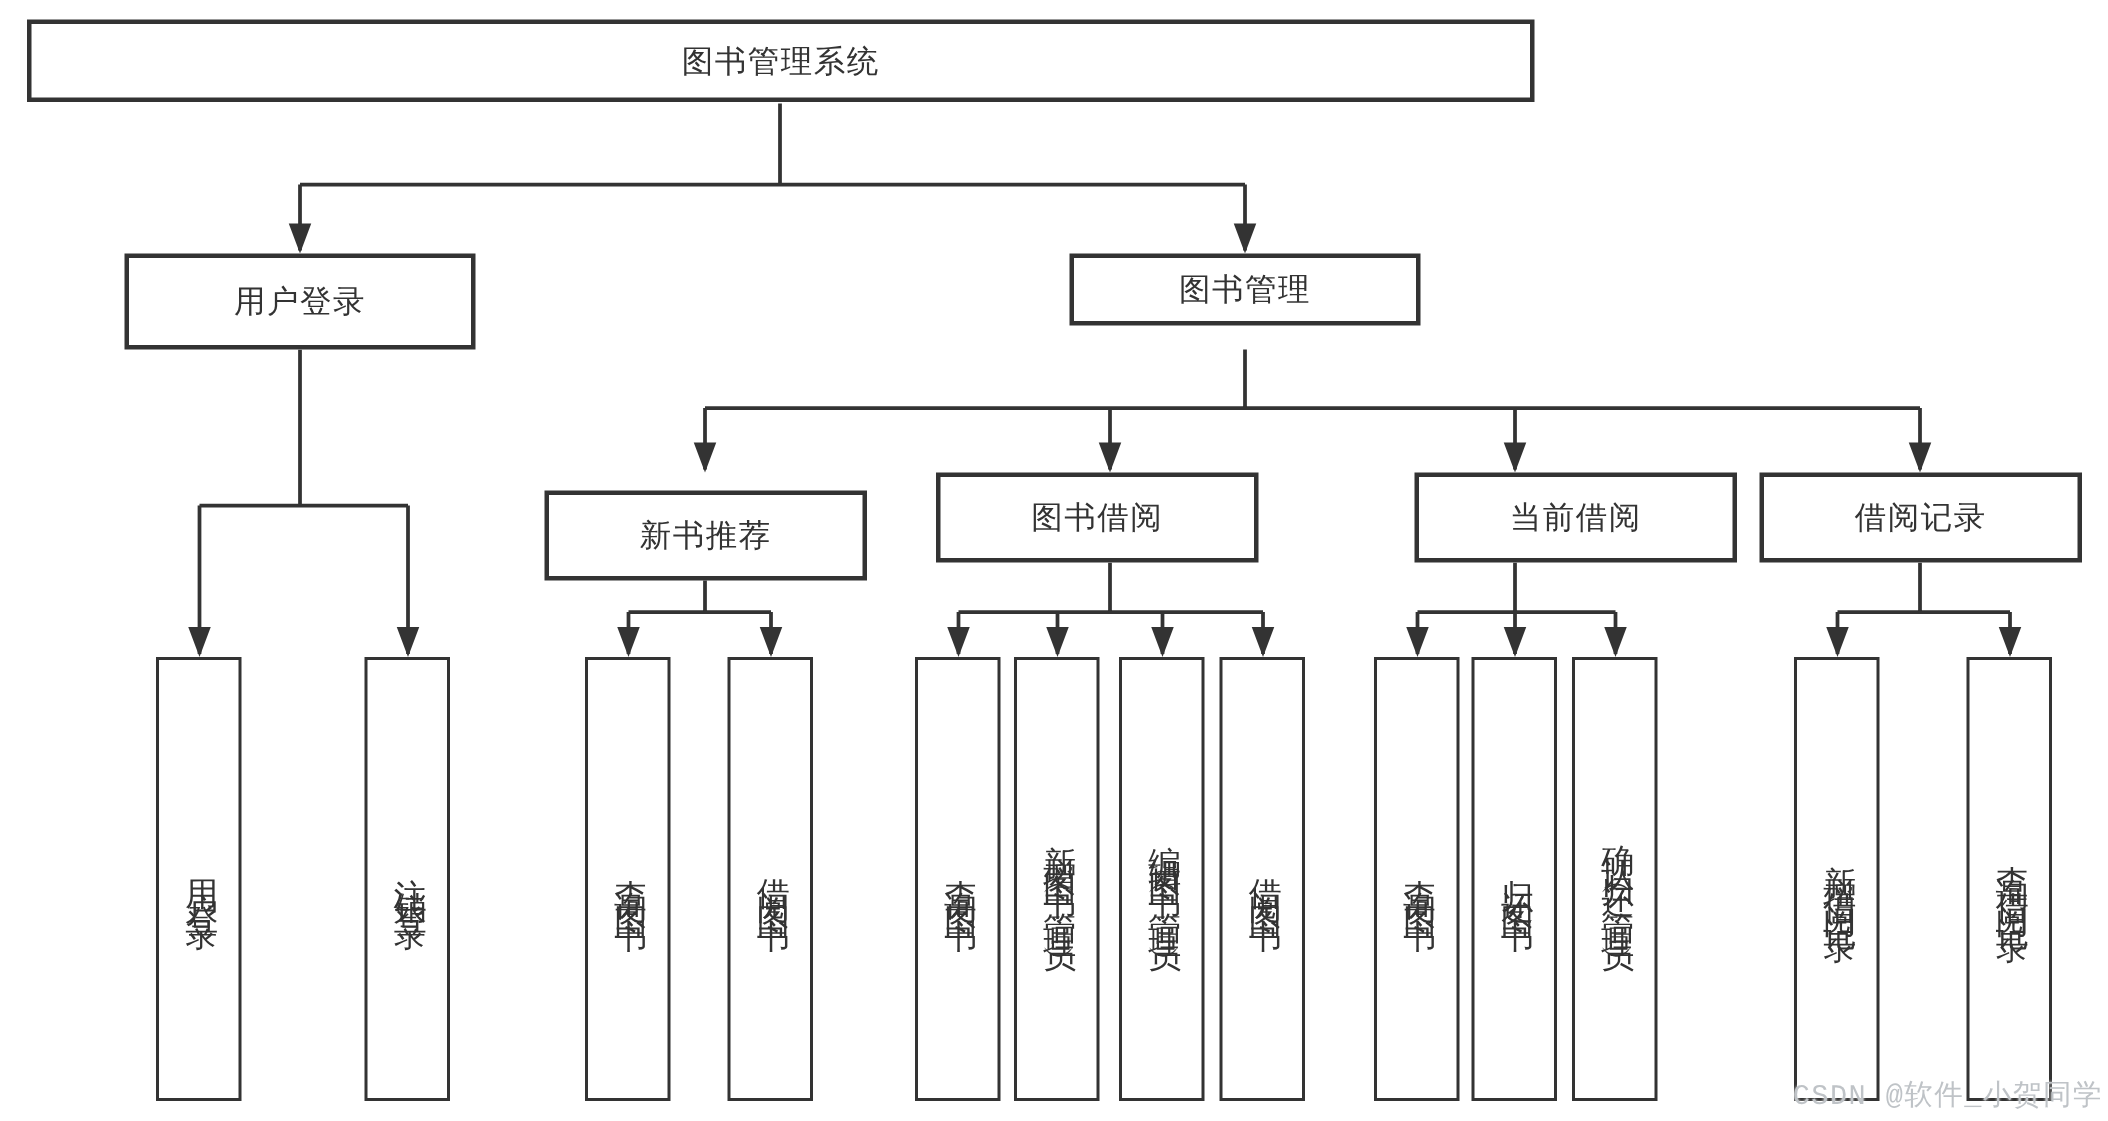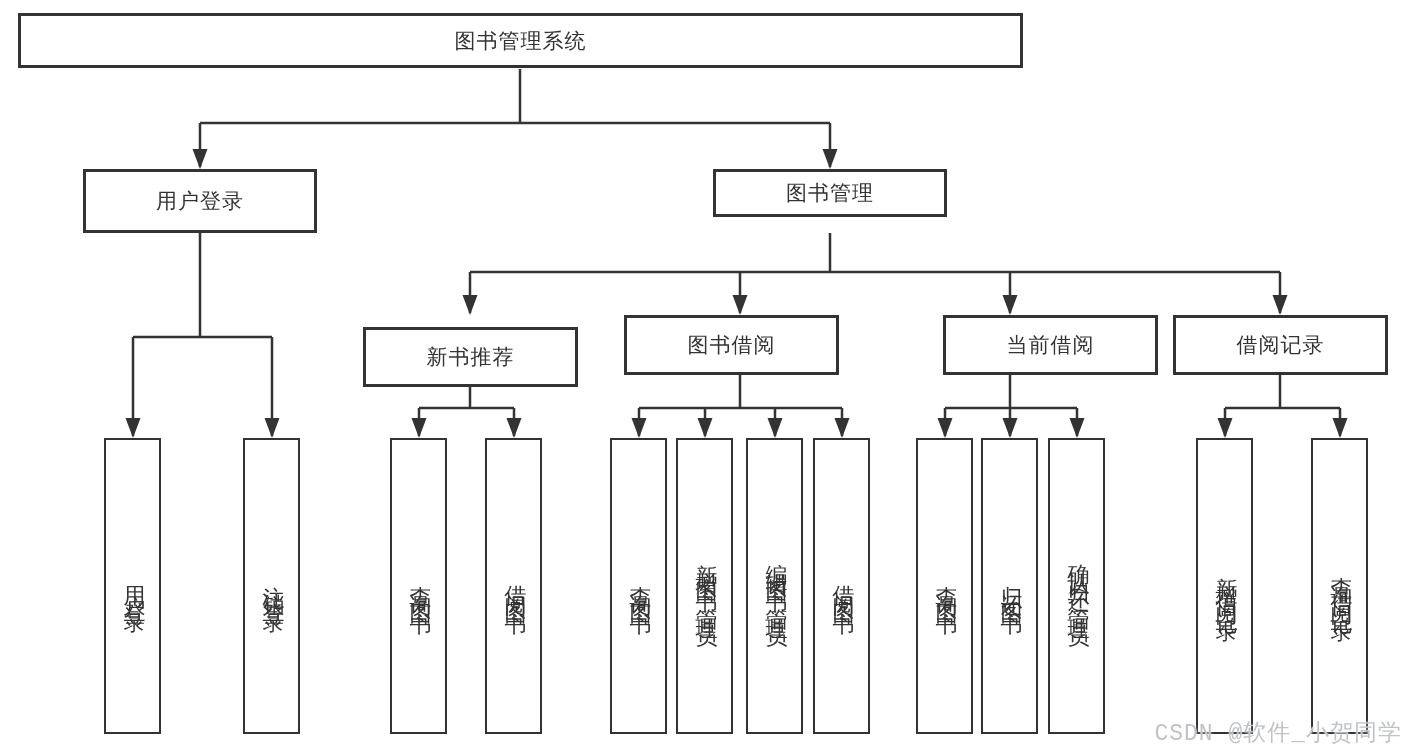--- a/index.html
+++ b/index.html
@@ -59,21 +59,21 @@
   #l9  { left: 916px; }
   #l10 { left: 981px; }
   #l11 { left: 1048px; }
   #l12 { left: 1196px; }
   #l13 { left: 1311px; }
   #watermark {
     position: absolute;
     right: 3px;
     top: 717px;
     z-index: 5;
-    font-size: 23px;
+    font-size: 19px;
     color: #bfc3c7;
     letter-spacing: 1px;
     text-shadow: 0 0 2px #ffffff;
     white-space: nowrap;
   }
 </style>
 </head>
 <body>
 
 <div id="canvas">

